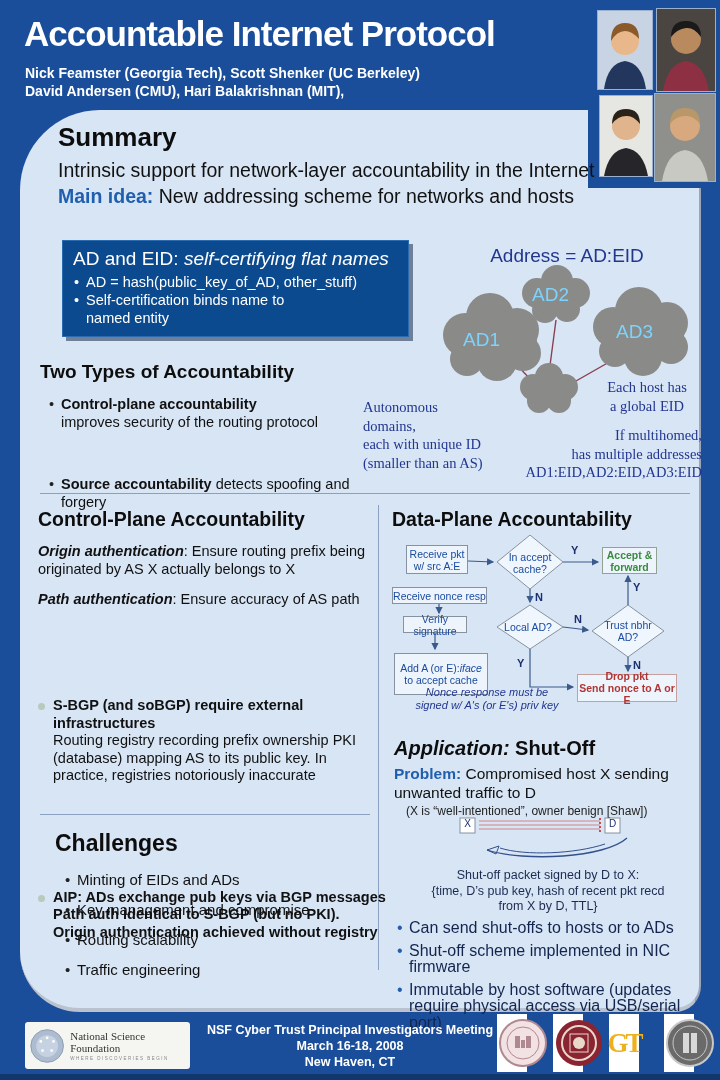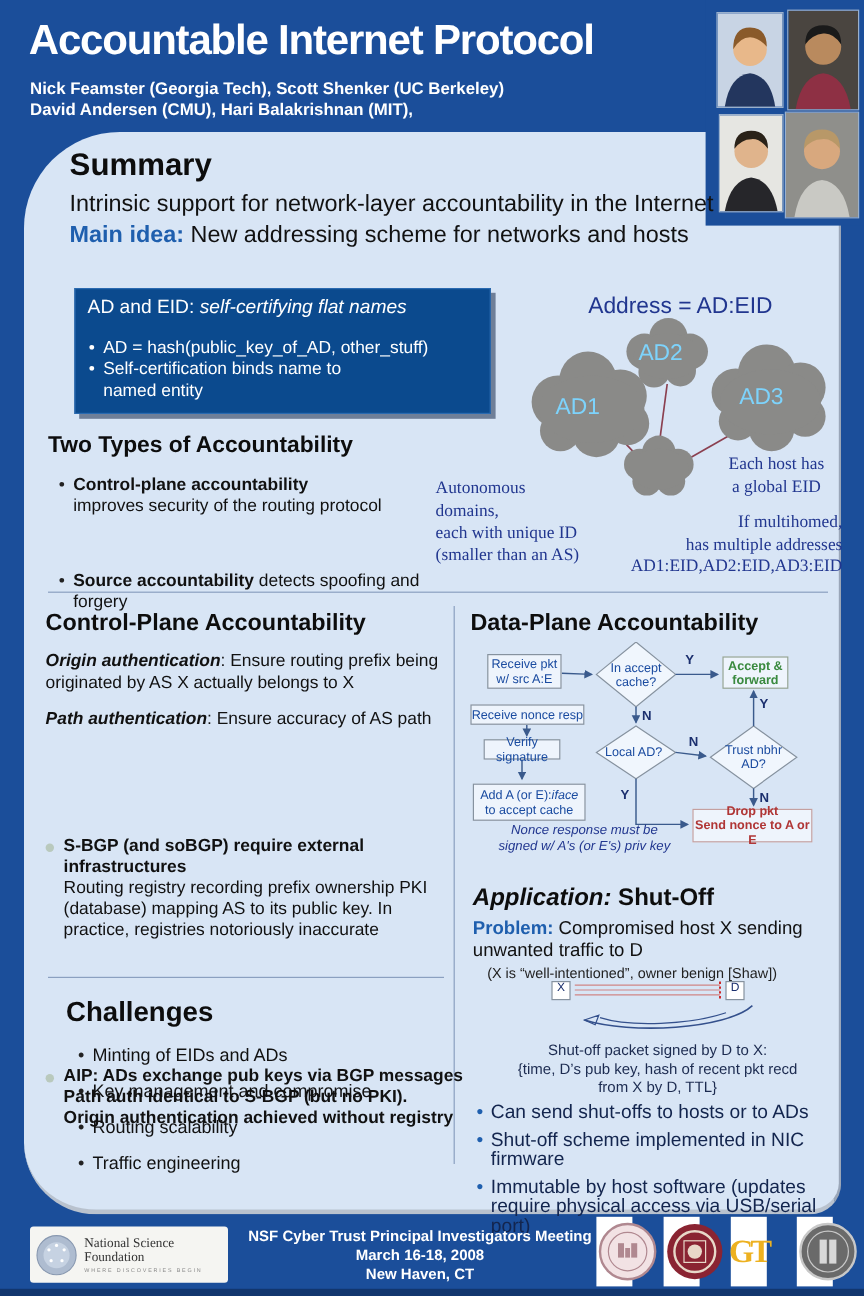--- a/index.html
+++ b/index.html
@@ -24,21 +24,21 @@
          border-right:2px solid #9aa6b8;border-bottom:4px solid #b9c2ce;}
 
   .sum-head{left:58px;top:122px;font-size:26px;font-weight:bold;color:#0d0d0d;}
   .sum-line1{left:58px;top:159px;font-size:19.5px;color:#111;}
   .sum-line2{left:58px;top:185px;font-size:19.5px;color:#111;}
   .blue-label{color:#1f5fae;font-weight:bold;}
 
   .adeid{left:62px;top:240px;width:347px;background:#0b4a8e;color:#fff;
          padding:7px 10px 9px 10px;box-sizing:border-box;
          border:1px solid #2a6ab0;box-shadow:4px 4px 0 rgba(5,25,60,.5);}
-  .adeid-head{font-size:16px;margin-bottom:15px;}
+  .adeid-head{font-size:19px;margin-bottom:3px;}
   .adeid-b{font-size:14.5px;line-height:18px;position:relative;padding-left:13px;}
   .adeid-b::before{content:"•";position:absolute;left:1px;top:0;}
 
   .addr-head{left:452px;top:245px;width:230px;text-align:center;font-size:19px;color:#21368f;}
   .cloud-label{font-size:19px;color:#7dd3fc;}
 
   .note{font-size:14.5px;color:#21368f;line-height:18.5px;font-family:Liberation Serif, serif;}
 
   .sec-head{font-size:19px;font-weight:bold;color:#0d0d0d;}
   .body-txt{font-size:14.5px;color:#111;line-height:17.5px;}
@@ -257,21 +257,21 @@
       </g>
     </svg>
     <div class="fc-box ml" style="left:16px;top:10px;width:62px;height:29px;">Receive pkt
 w/ src A:E</div>
     <div class="fc-dia-txt ml" style="left:107px;top:16px;width:66px;">In accept
 cache?</div>
     <div class="fc-box ml bold" style="left:212px;top:12px;width:55px;height:27px;color:#3a8a3f;border-color:#93a393;">Accept &amp;
 forward</div>
     <div class="fc-box" style="left:2px;top:52px;width:95px;height:17px;">Receive nonce resp</div>
     <div class="fc-box" style="left:13px;top:81px;width:64px;height:17px;">Verify signature</div>
-    <div class="fc-box" style="left:4px;top:118px;width:94px;height:31px;flex-direction:column;">
+    <div class="fc-box" style="left:4px;top:118px;width:94px;height:42px;flex-direction:column;">
       <div><span>Add A (or E):</span><span class="ital">iface</span></div>
       <div>to accept cache</div>
     </div>
     <div class="fc-dia-txt" style="left:105px;top:86px;width:66px;">Local AD?</div>
     <div class="fc-dia-txt ml" style="left:204px;top:84px;width:68px;">Trust nbhr
 AD?</div>
     <div class="fc-box ml bold" style="left:187px;top:139px;width:100px;height:28px;color:#b03636;border-color:#c4a0a0;">Drop pkt
 Send nonce to A or E</div>
     <div class="fc-lab" style="left:181px;top:9px;">Y</div>
     <div class="fc-lab" style="left:145px;top:56px;">N</div>

